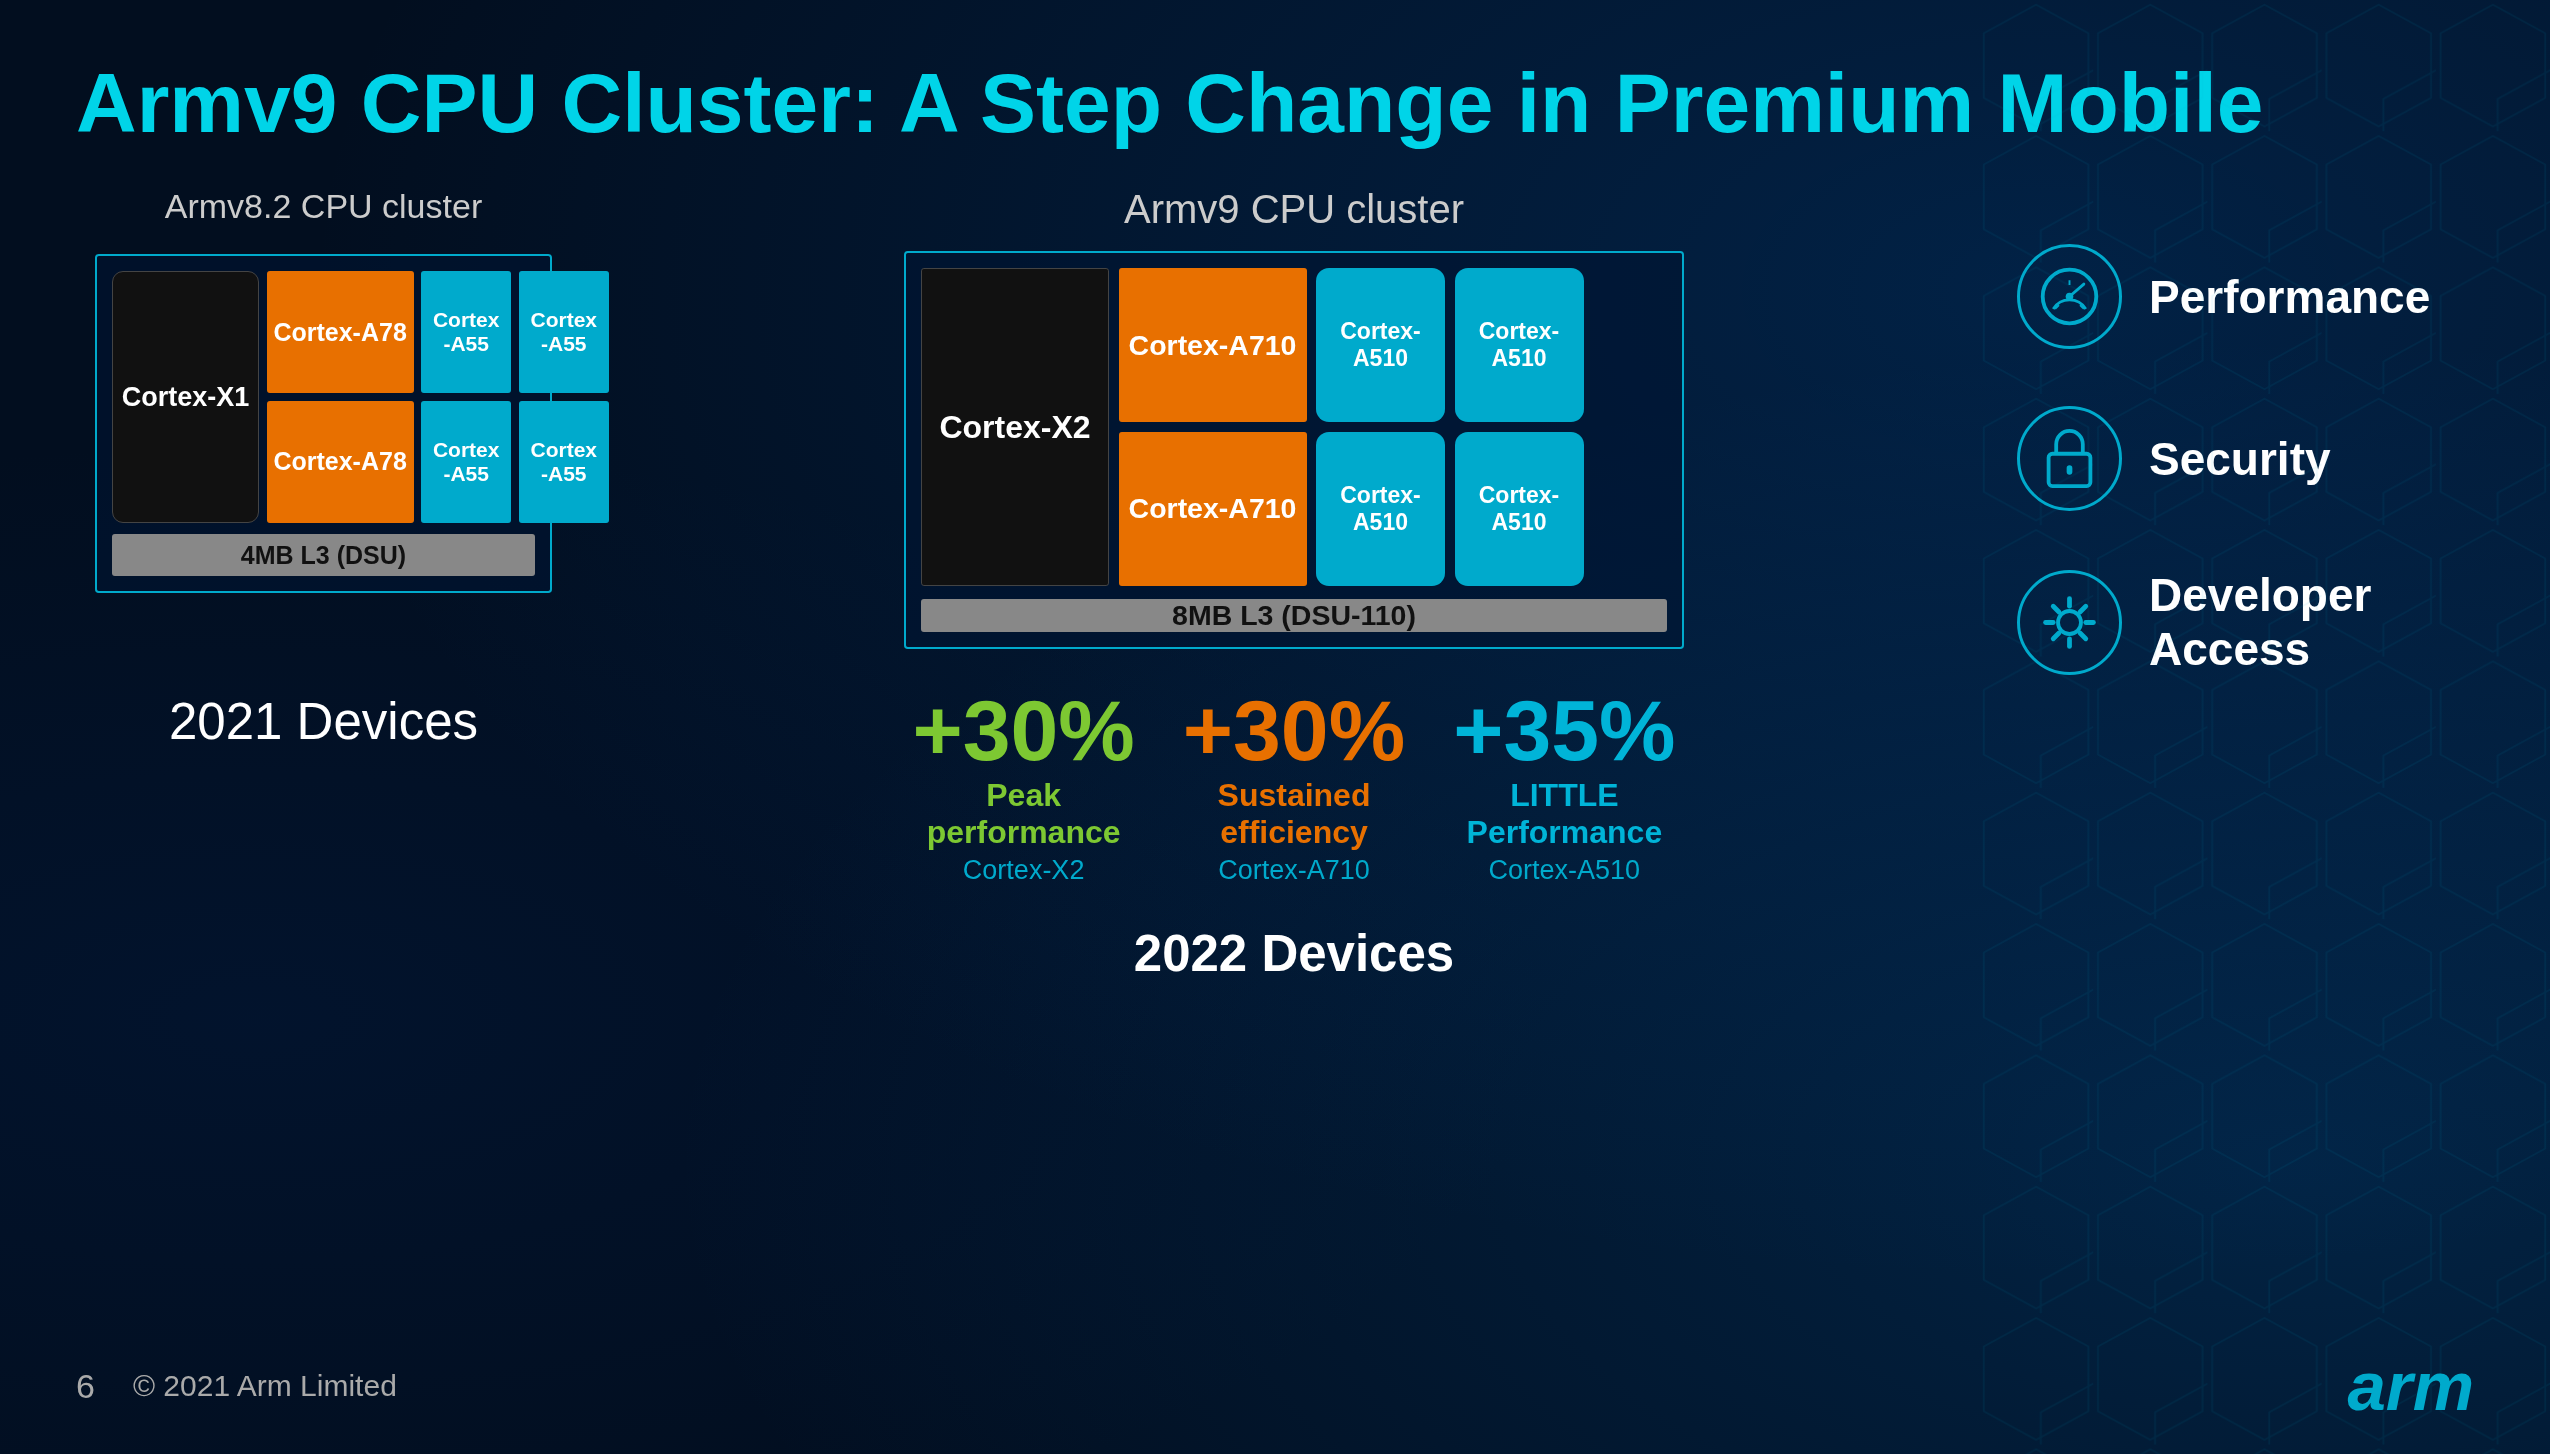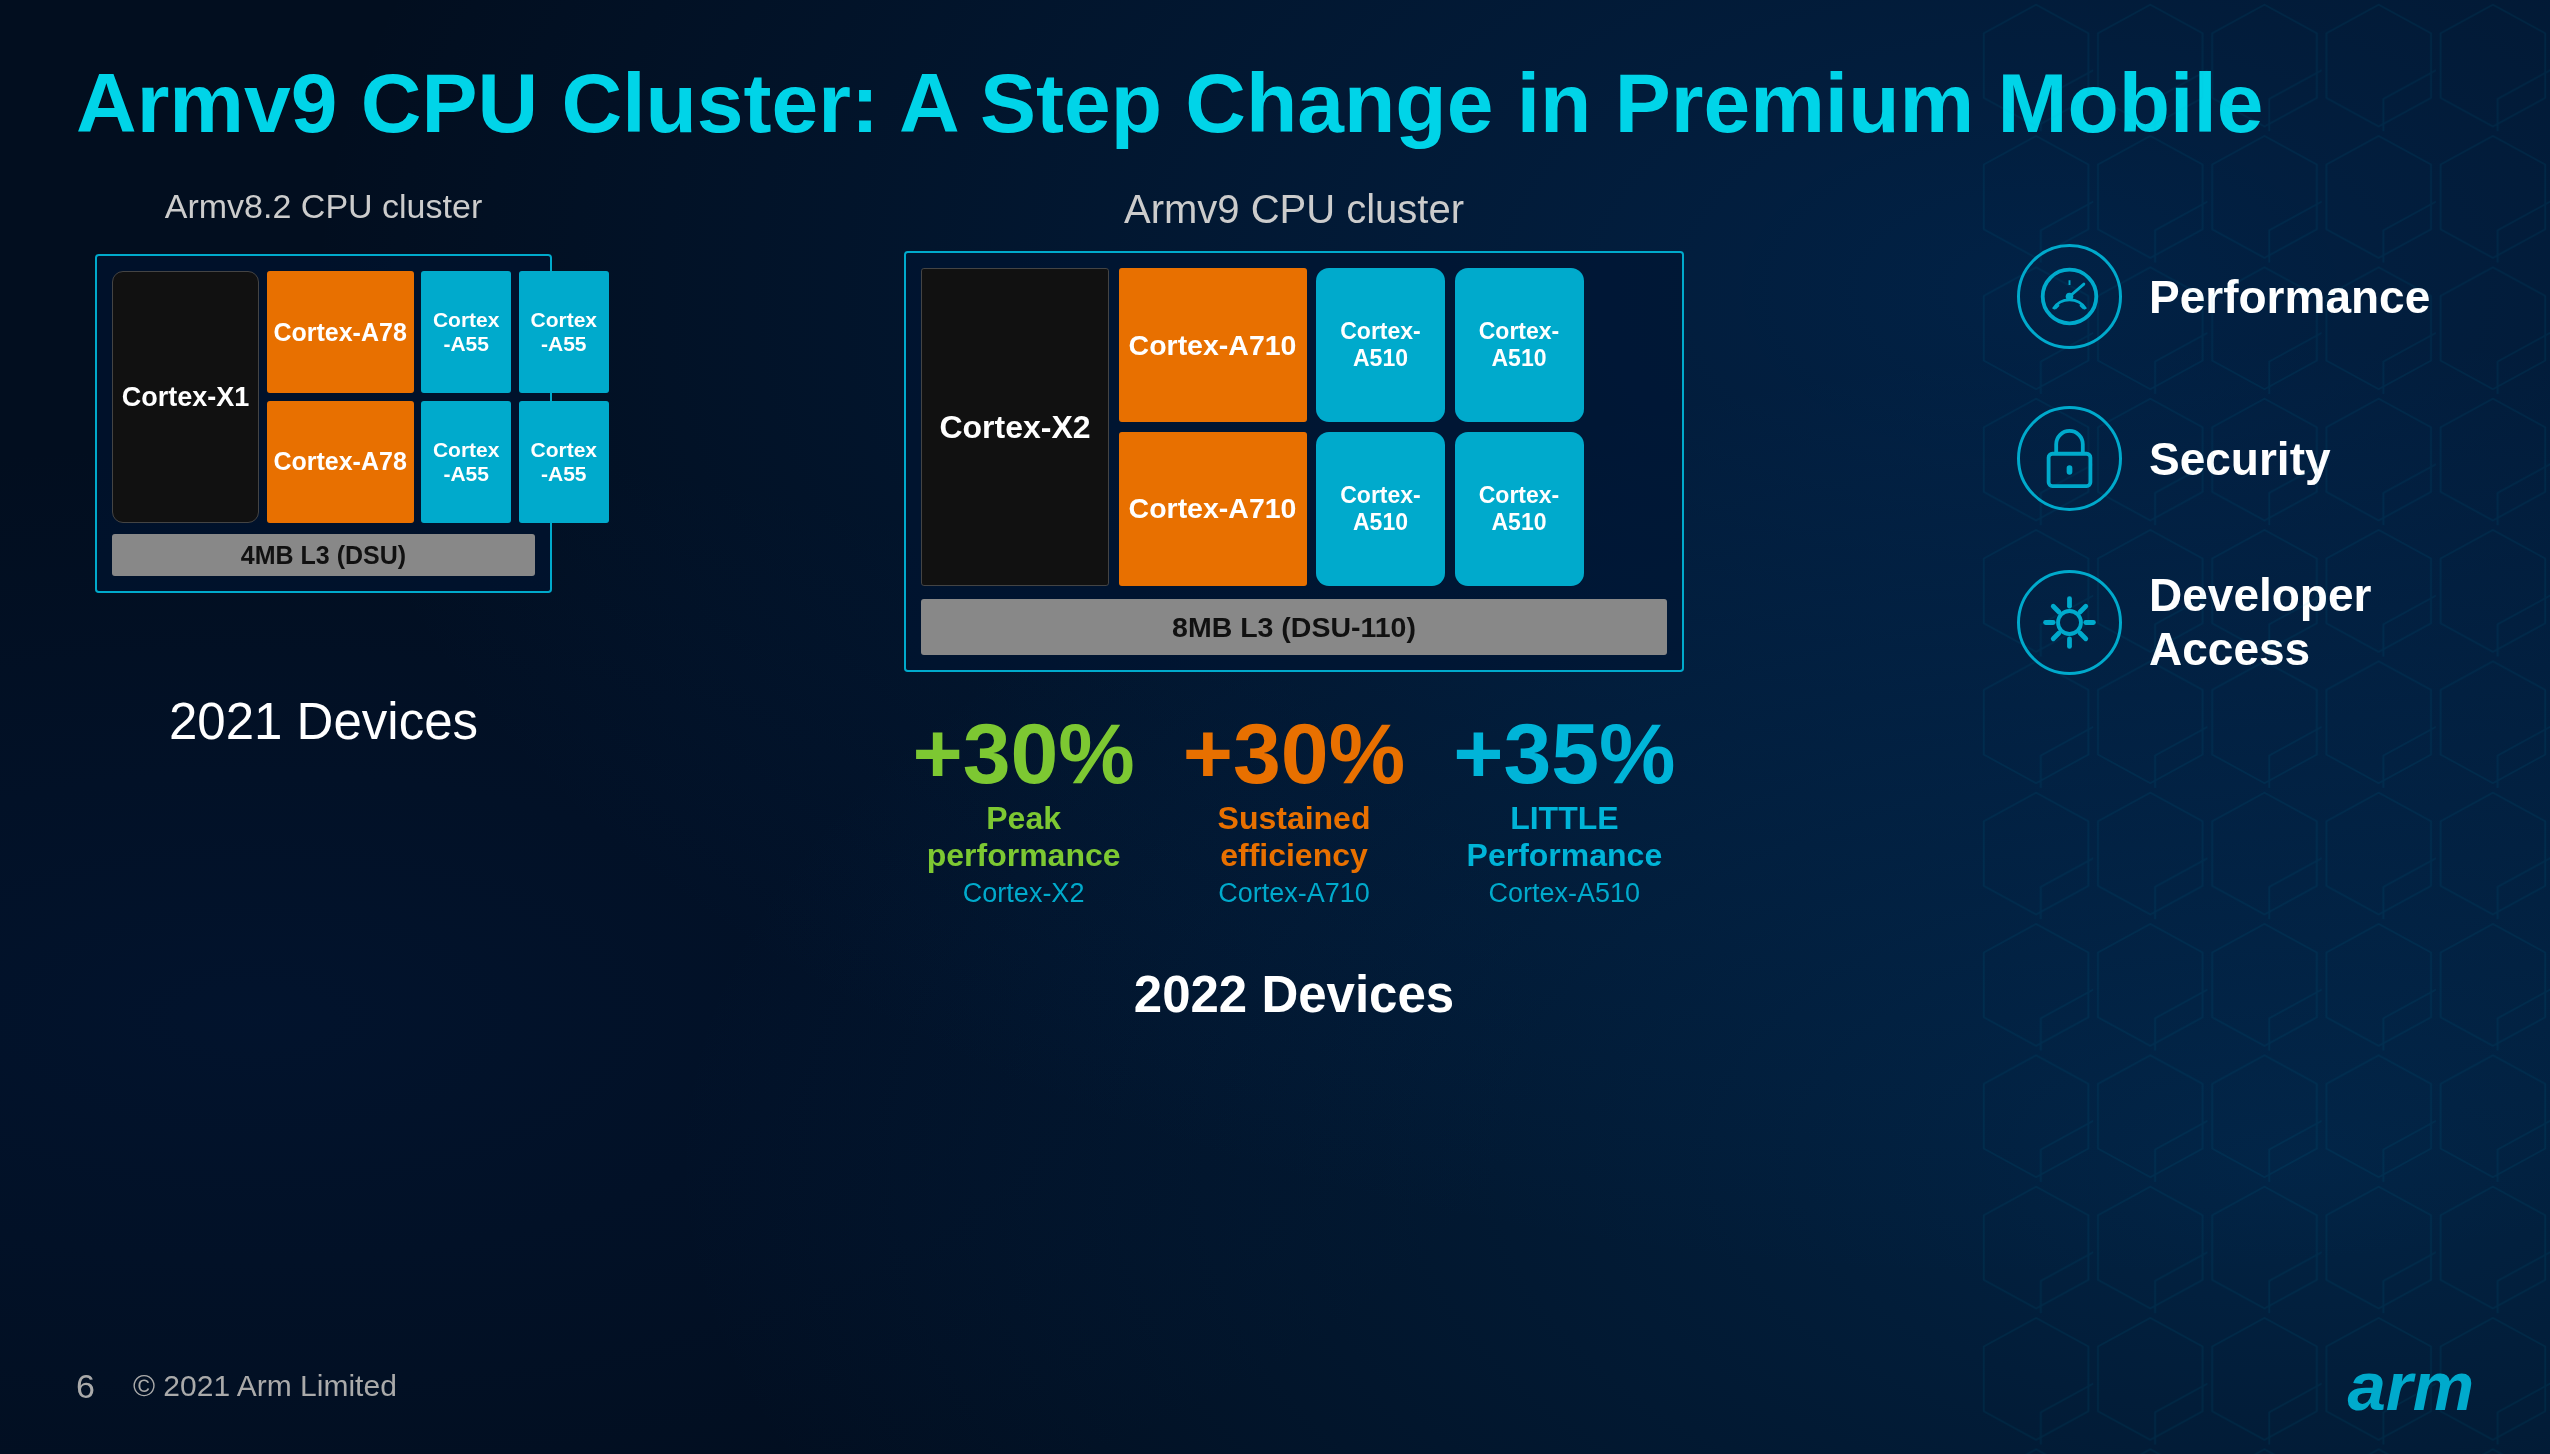--- a/index.html
+++ b/index.html
@@ -183,21 +183,21 @@
       justify-content: center;
       color: white;
       font-size: 23px;
       font-weight: 600;
       text-align: center;
     }
 
     .l3-bar-large {
       background: #888;
       border-radius: 2.9px;
-      height: 56px;
+      height: 33px;
       display: flex;
       align-items: center;
       justify-content: center;
       color: #111;
       font-size: 28.5px;
       font-weight: 700;
     }
 
     
     .stats-row {
@@ -419,21 +419,21 @@
           <div class="stat-sublabel">Cortex-A710</div>
         </div>
 
         <div class="stat-item">
           <div class="stat-number stat-cyan">+35%</div>
           <div class="stat-label stat-cyan">LITTLE<br>Performance</div>
           <div class="stat-sublabel">Cortex-A510</div>
         </div>
       </div>
 
-      <div style="margin-top: 56px; font-size: 51px; font-weight: 700; color: white;">2022 Devices</div>
+      <div style="margin-top: 38px; font-size: 51px; font-weight: 700; color: white;">2022 Devices</div>
     </div>
 
     <div class="right-section">
 
       <div class="icon-item">
         <div class="icon-circle">
 
           <svg width="67" height="67" viewBox="0 0 70 70">
             <circle cx="35" cy="35" r="28" fill="none" stroke="#00aacc" stroke-width="4"></circle>
             <path d="M18 48 A20 20 0 0 1 52 48" fill="none" stroke="#00aacc" stroke-width="3"></path>

